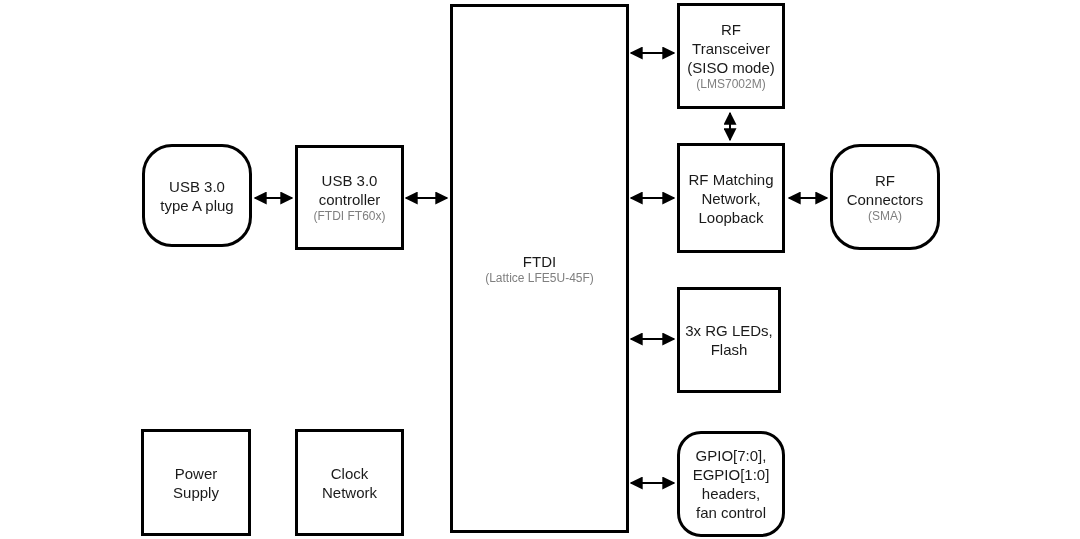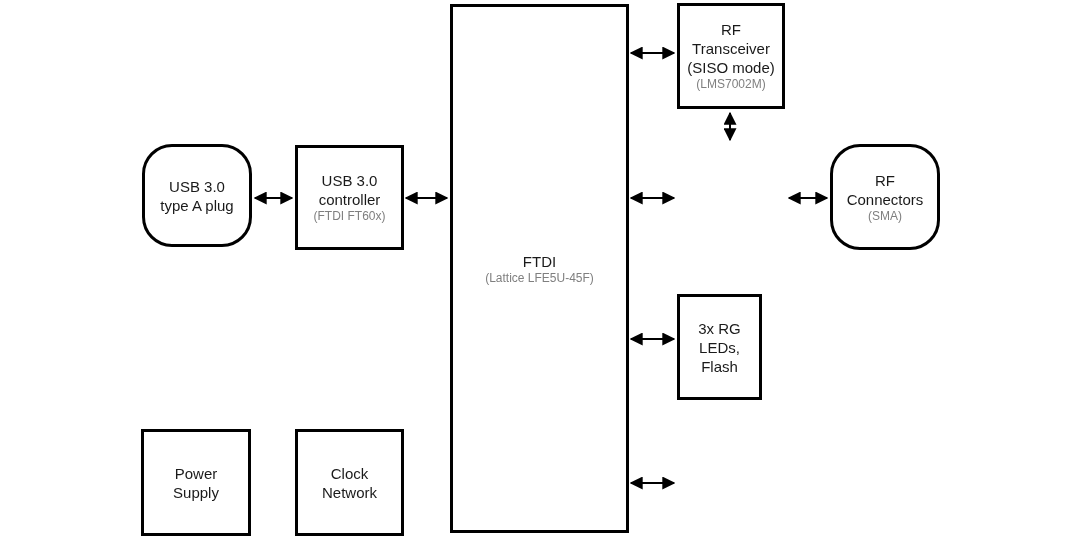--- a/index.html
+++ b/index.html
@@ -75,32 +75,43 @@
     <div class="subtitle">(Lattice LFE5U-45F)</div>
   </div>
 
   <div class="block" style="left:677px;top:3px;width:108px;height:106px">
     <div class="label">RF
 Transceiver
 (SISO mode)</div>
     <div class="subtitle">(LMS7002M)</div>
   </div>
 
+  <div class="block" style="left:677px;top:143px;width:108px;height:110px">
+    <div class="label">RF Matching
+Network,
+Loopback</div>
+  </div>
 
   <div class="block rounded" style="left:830px;top:144px;width:110px;height:106px">
     <div class="label">RF
 Connectors</div>
     <div class="subtitle">(SMA)</div>
   </div>
 
-  <div class="block" style="left:677px;top:294px;width:85px;height:106px">
+  <div class="block" style="left:677px;top:287px;width:104px;height:106px">
     <div class="label">3x RG LEDs,
 Flash</div>
   </div>
 
+  <div class="block rounded-sm" style="left:677px;top:431px;width:108px;height:106px">
+    <div class="label">GPIO[7:0],
+EGPIO[1:0]
+headers,
+fan control</div>
+  </div>
 
   <div class="block" style="left:295px;top:429px;width:109px;height:107px">
     <div class="label">Clock
 Network</div>
   </div>
 
   <div class="block" style="left:141px;top:429px;width:110px;height:107px">
     <div class="label">Power
 Supply</div>
   </div>

